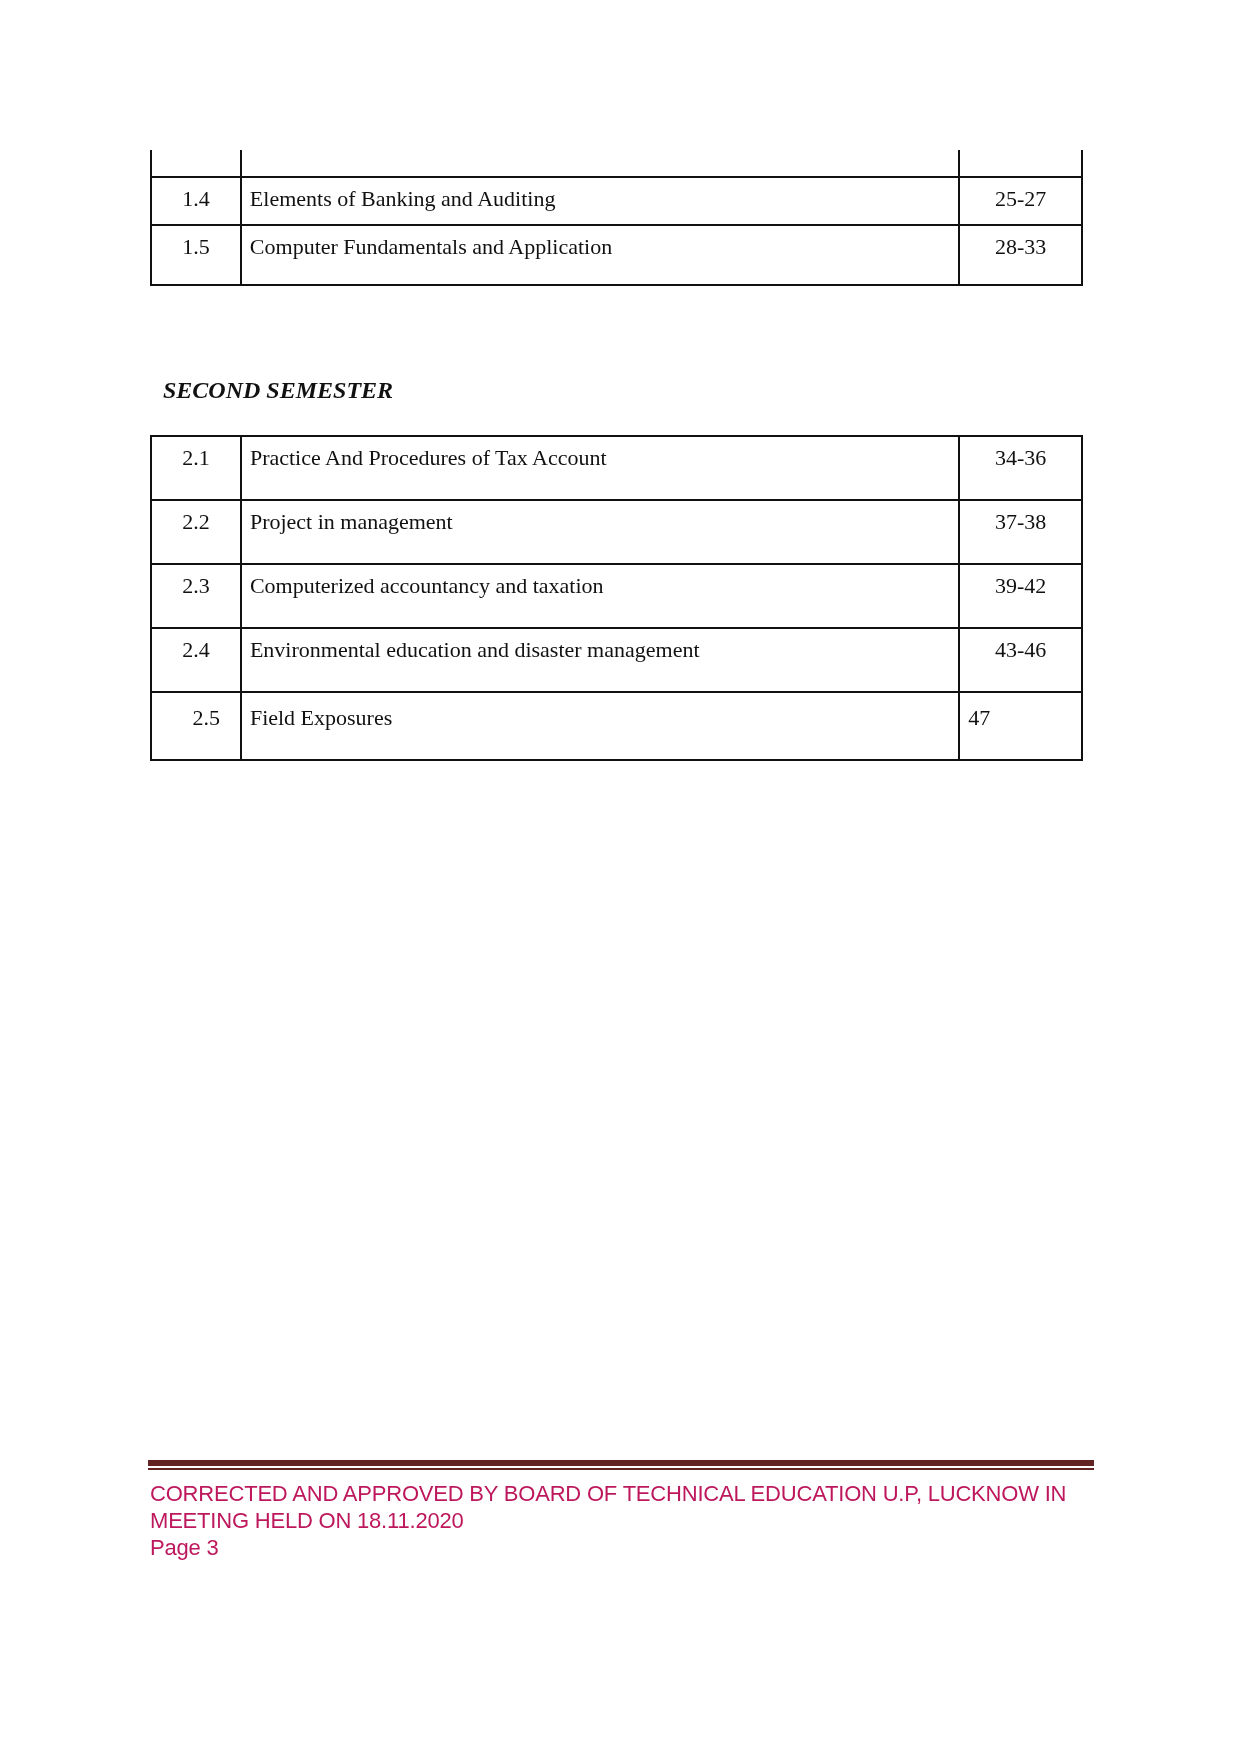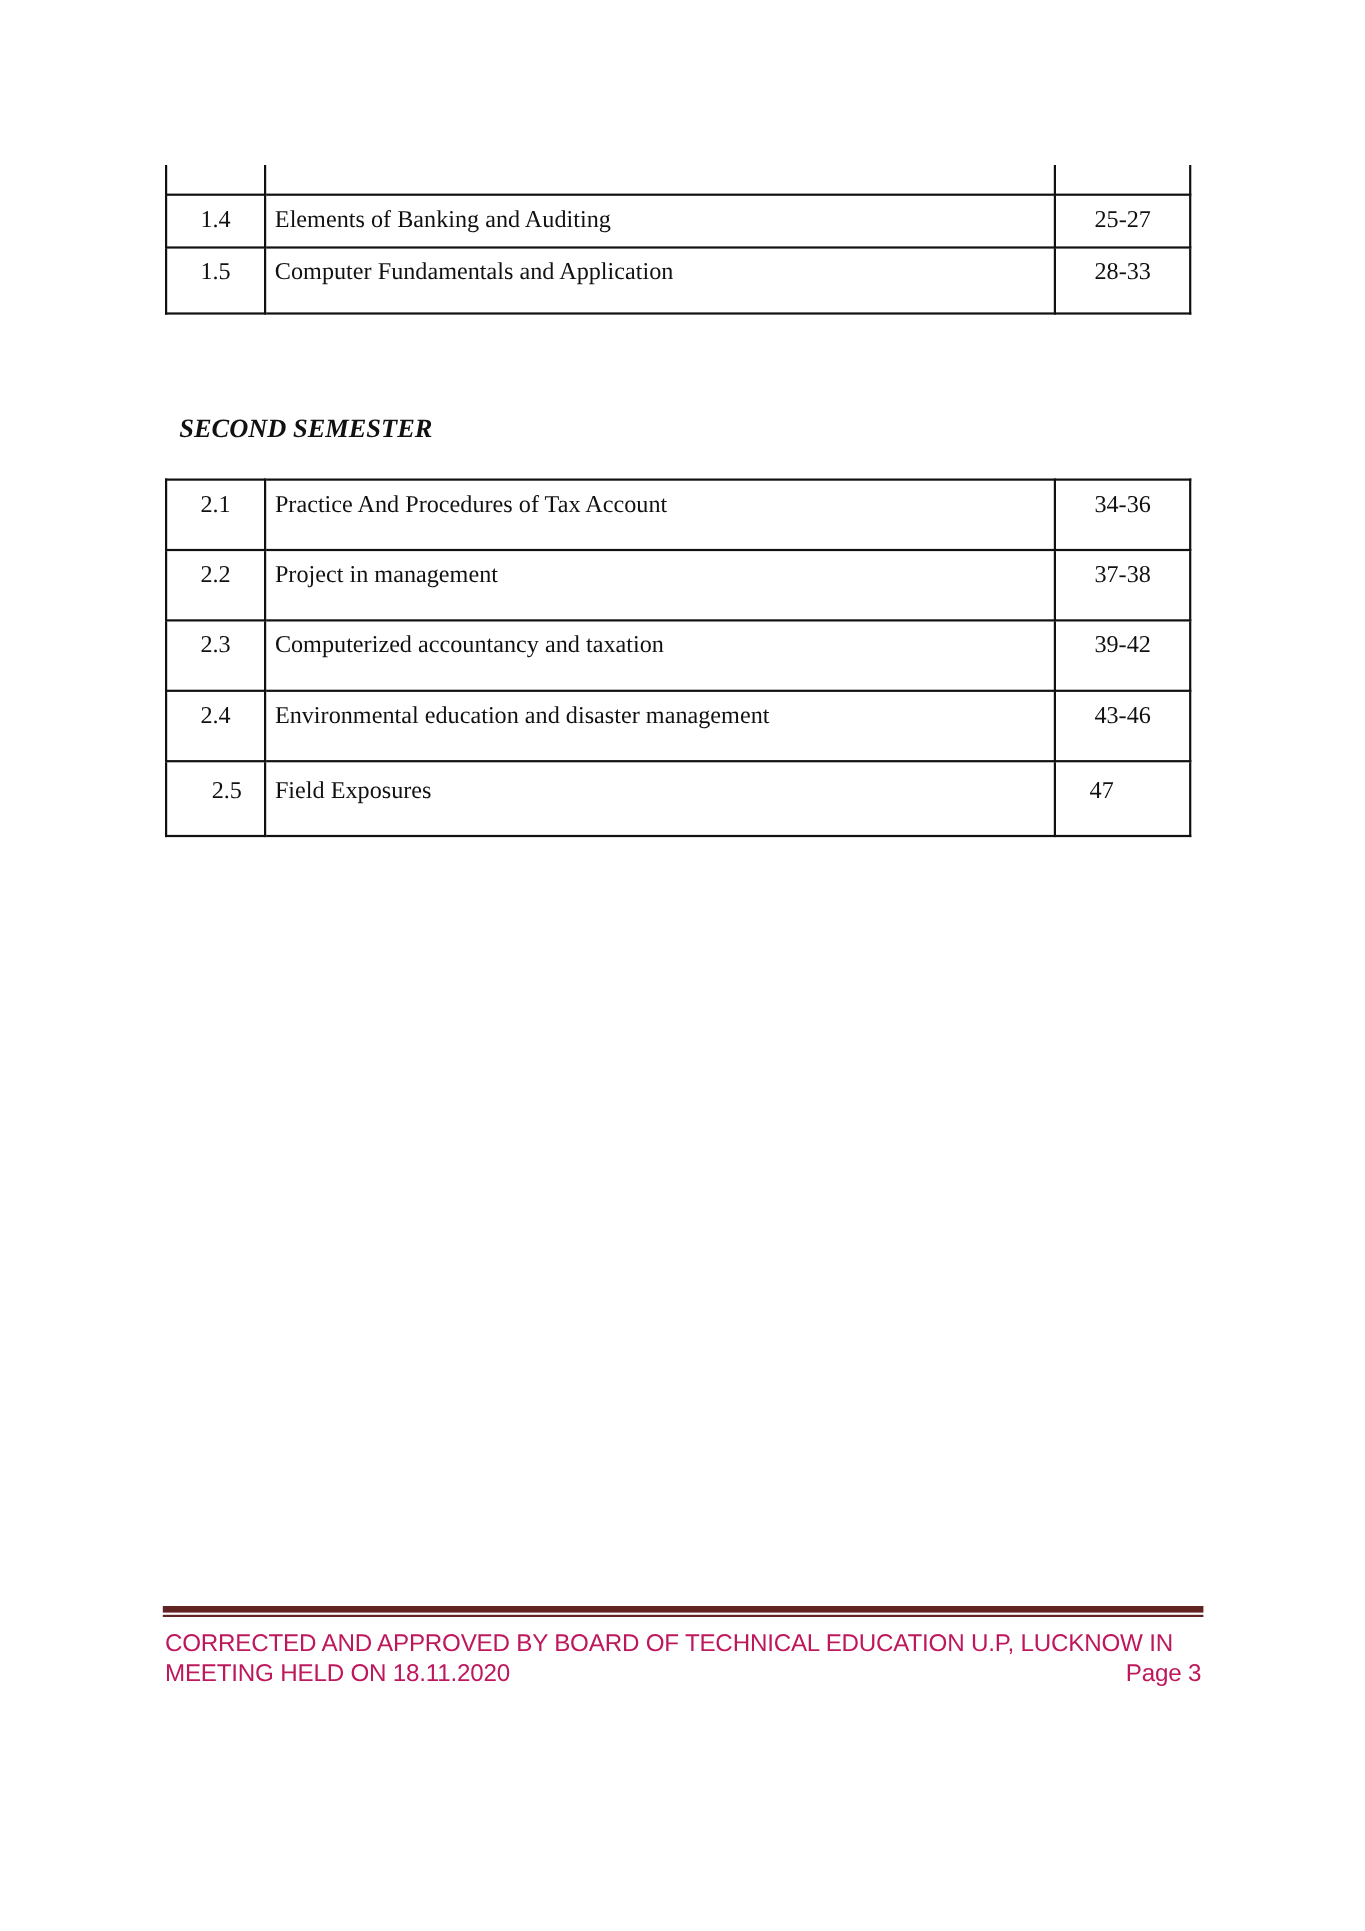--- a/index.html
+++ b/index.html
@@ -11,28 +11,28 @@
   .c2 { width:720px; text-align:left; }
   .c3 { width:123px; text-align:center;border-radius:28px; }
   #t1 { top:150px; }
   #t1 tr.partial td { border-top:none; height:27px; padding:0; }
   #t1 tr.r td { height:48px; }
   #t1 tr.r.last td { height:60px; }
   #t2 { top:435px; }
   #t2 tr td { height:64px; }
   #t2 tr.last td { height:68px; padding-top:12px; }
   #t2 tr.last td.c1 { text-align:right; padding-right:20px; }
-  #t2 tr.last td.c3 { text-align:center; padding-right:46px; }
+  #t2 tr.last td.c3 { text-align:left; padding-right:46px; }
   .heading { position:absolute; left:163px; top:377px; font-size:24px; font-weight:bold; margin:0;font-style:italic; }
   .footer-rule-thick { position:absolute; left:148px; top:1460px; width:946px; height:6px; background:#622423; }
   .footer-rule-thin { position:absolute; left:148px; top:1468px; width:946px; height:2px; background:#622423; }
   .footer { position:absolute; left:150px; top:1480px; width:942px; font-size:22px; line-height:27px;
             font-family:"Liberation Sans Narrow","Liberation Sans", "DejaVu Sans Condensed", sans-serif; color:#be185d;
             letter-spacing:-0.2px; }
-  .footer .line2 { display:flex; justify-content:space-between; }
+  .footer .line2 { display:flex; justify-content:space-between;flex-direction:column; }
 </style>
 </head>
 <body>
 
 <table class="tbl" id="t1">
   <tbody>
       <tr class="partial">
     <td class="c1"></td>
     <td class="c2"></td>
     <td class="c3"></td>

